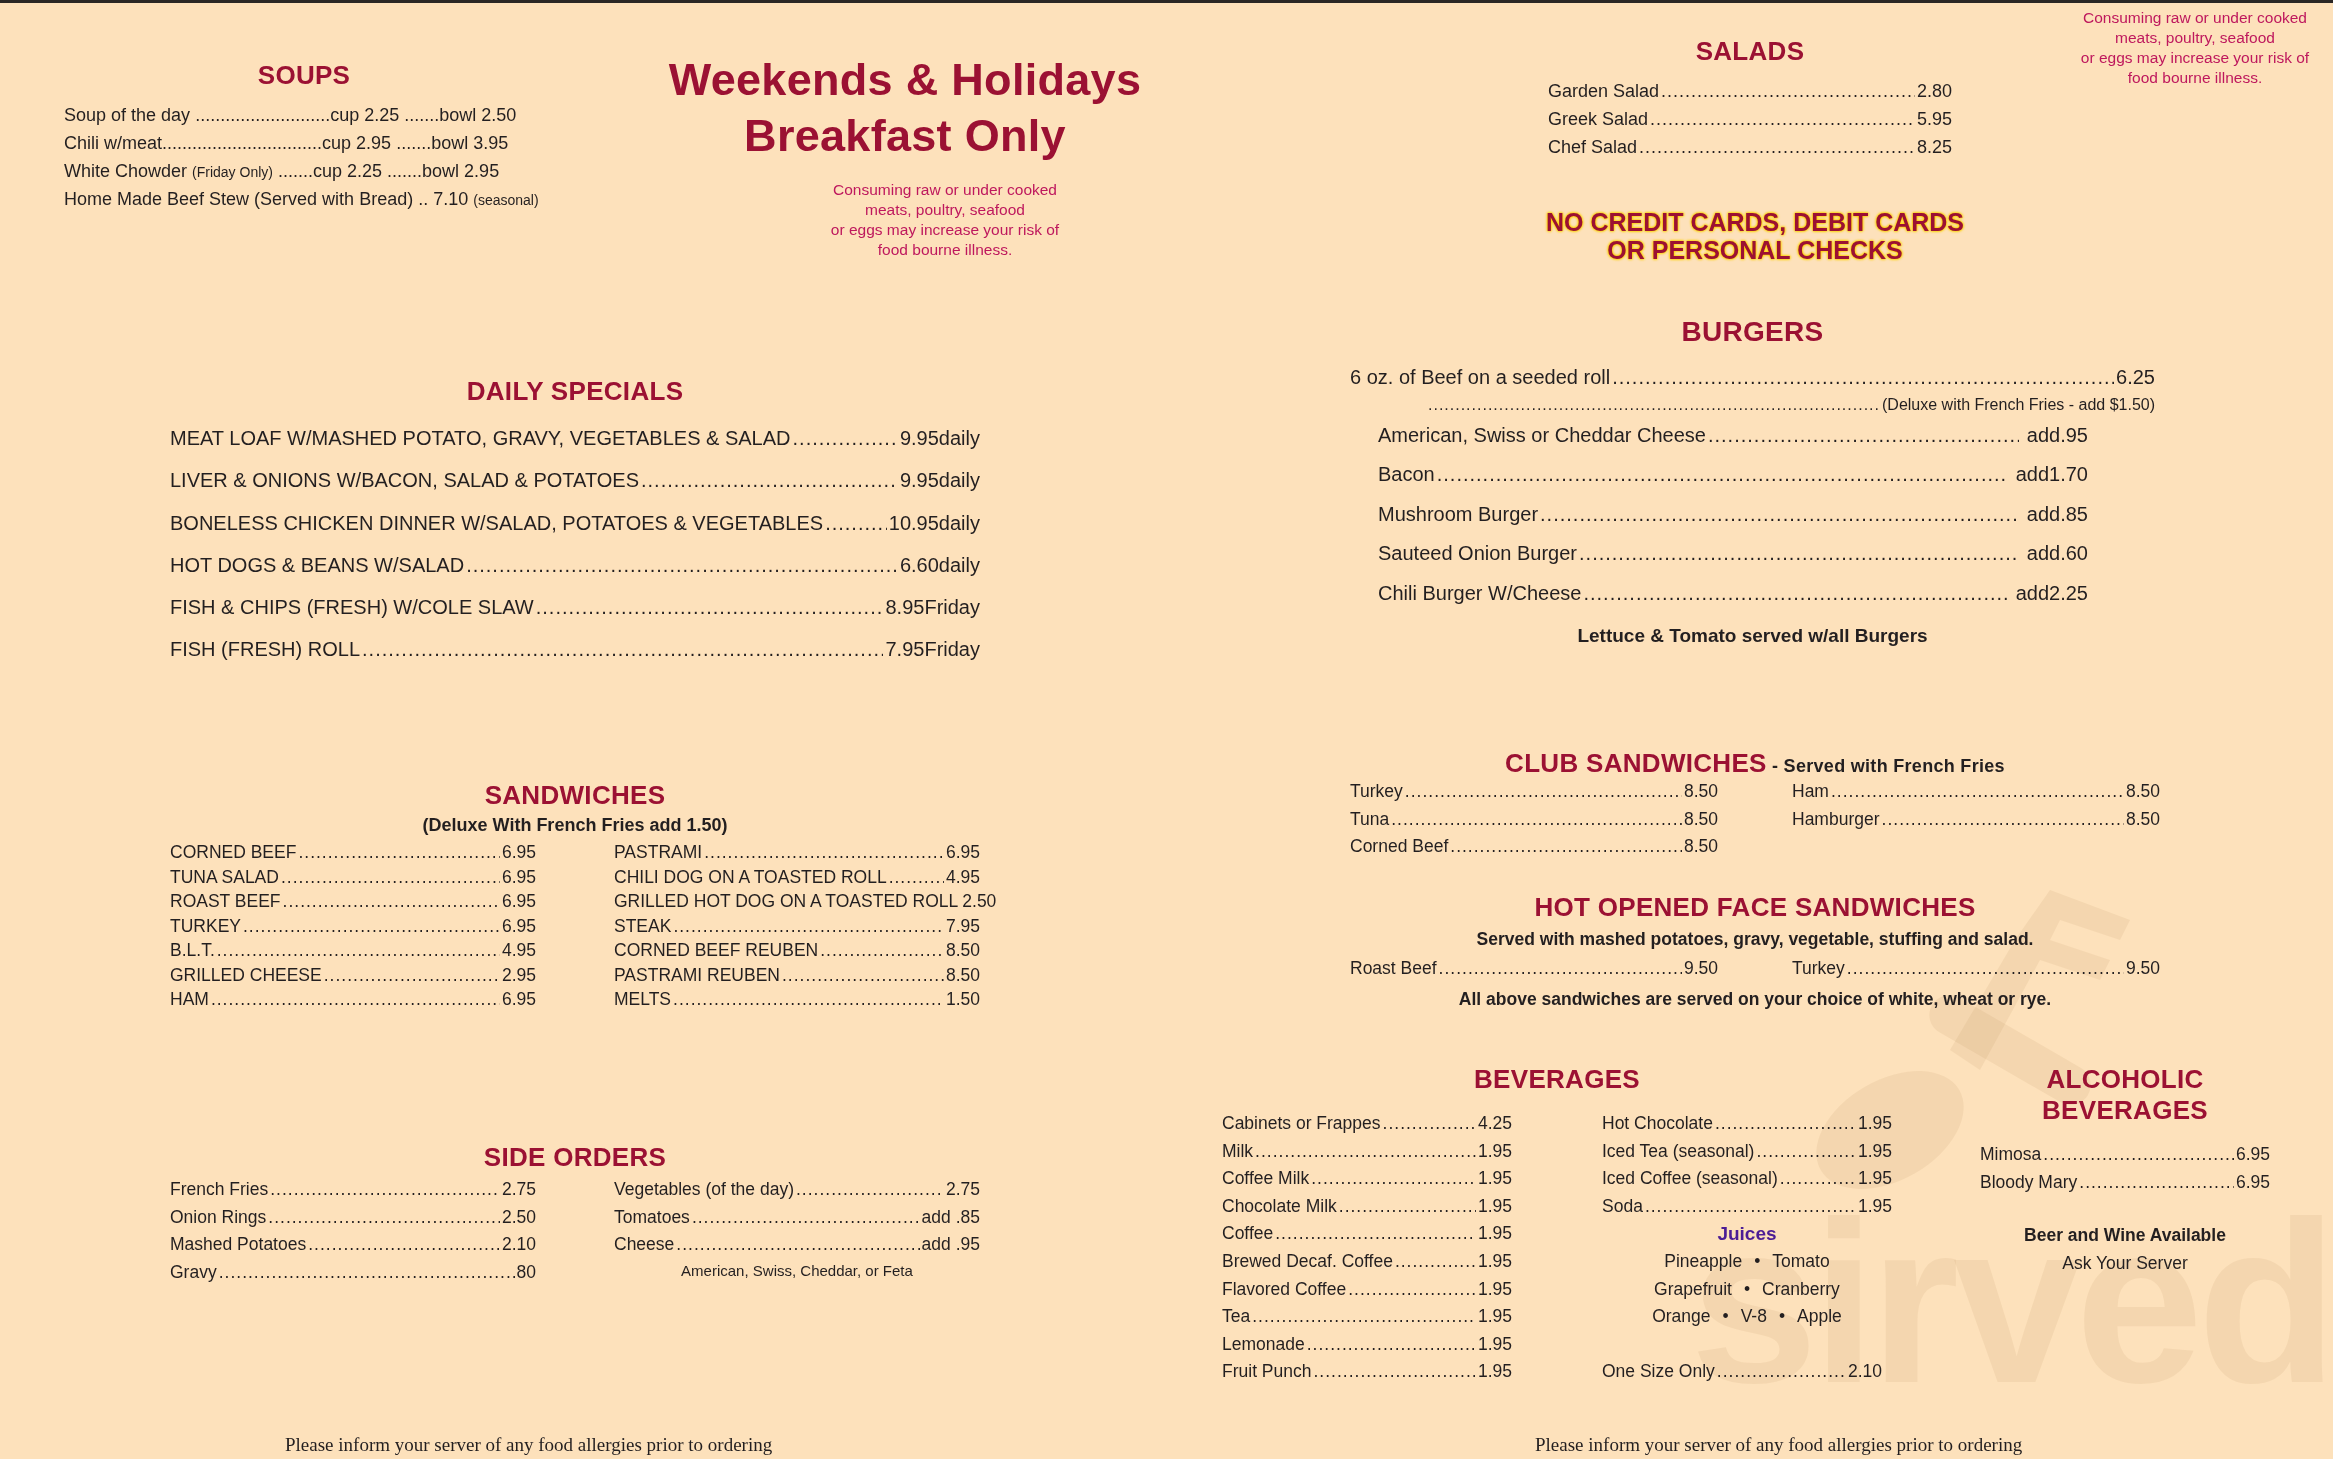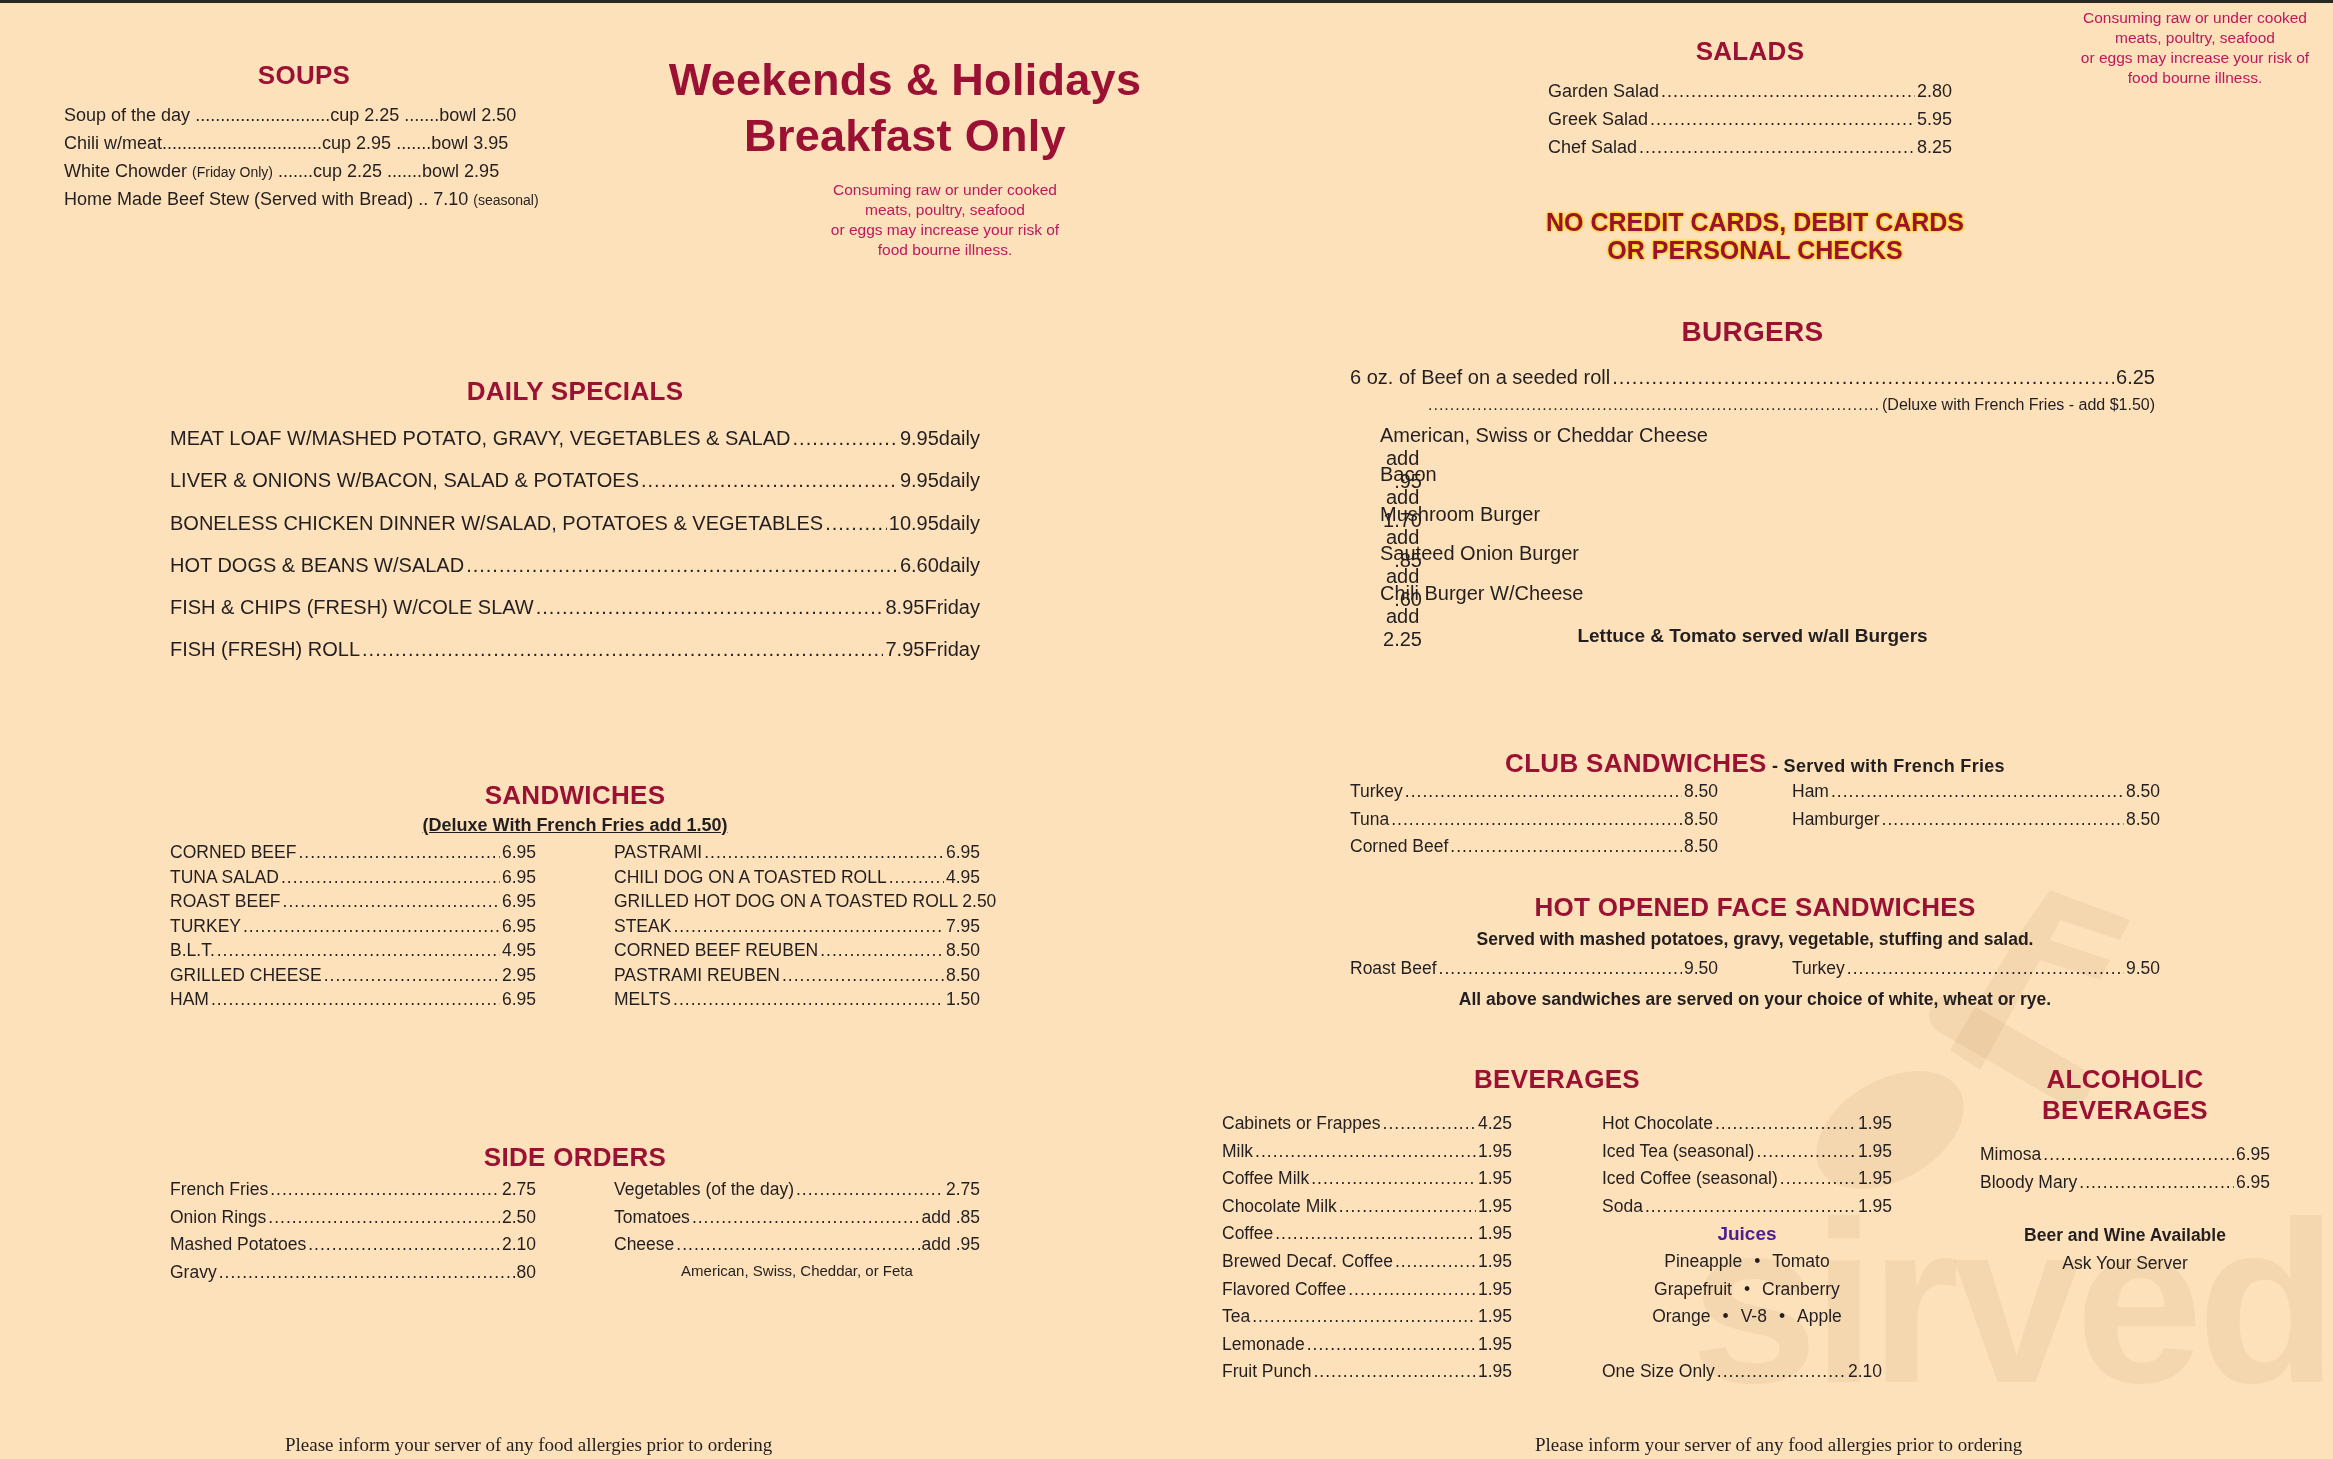--- a/index.html
+++ b/index.html
@@ -38,29 +38,29 @@
 
   .daily { left: 170px; top: 376px; width: 810px; font-size: 20px; }
   .daily .h { font-size: 26px; margin-bottom: 20px; }
   .daily .row { height: 42.3px; }
   .daily .price { width: auto; }
   .daily .freq { width: 70px; text-align: right; }
 
   .burgers { left: 1350px; top: 316px; width: 805px; font-size: 20px; }
   .burgers .h { font-size: 28px; margin-bottom: 18px; }
   .burgers .row { height: 39.5px; }
-  .burgers .addrow { padding-left: 28px; width: 710px; flex-direction: column; }
+  .burgers .addrow { padding-left: 28px; width: 710px; }
   .burgers .addlbl { width: 48px; text-align: left; padding-left: 6px; }
   .burgers .addprice { width: 42px; text-align: right; }
   .burgers .deluxe { padding-left: 76px; font-size: 16px; height: 28px; margin-top: -10px; }
   .burgers .note { text-align: center; font-weight: bold; font-size: 19px; margin-top: 4px; }
 
   .sandwiches { left: 170px; top: 780px; width: 810px; font-size: 17.5px; }
   .sandwiches .h { font-size: 26px; }
-  .sandwiches .sub { text-align: center; font-weight: bold; font-size: 18px; margin: 4px 0 6px; text-decoration: underline; }
+  .sandwiches .sub { text-align: center; font-weight: bold; font-size: 18px; margin: 4px 0 6px; }
   .cols { display: flex; justify-content: space-between; }
   .col { width: 366px; }
   .col.right { width: 366px; }
   .sandwiches .row { height: 24.5px; }
 
   .sides { left: 170px; top: 1142px; width: 810px; font-size: 17.5px; }
   .sides .h { font-size: 26px; margin-bottom: 6px; }
   .sides .row { height: 27.5px; }
   .sides .cheese-note { text-align: center; font-size: 15px; padding-left: 0; }
 

